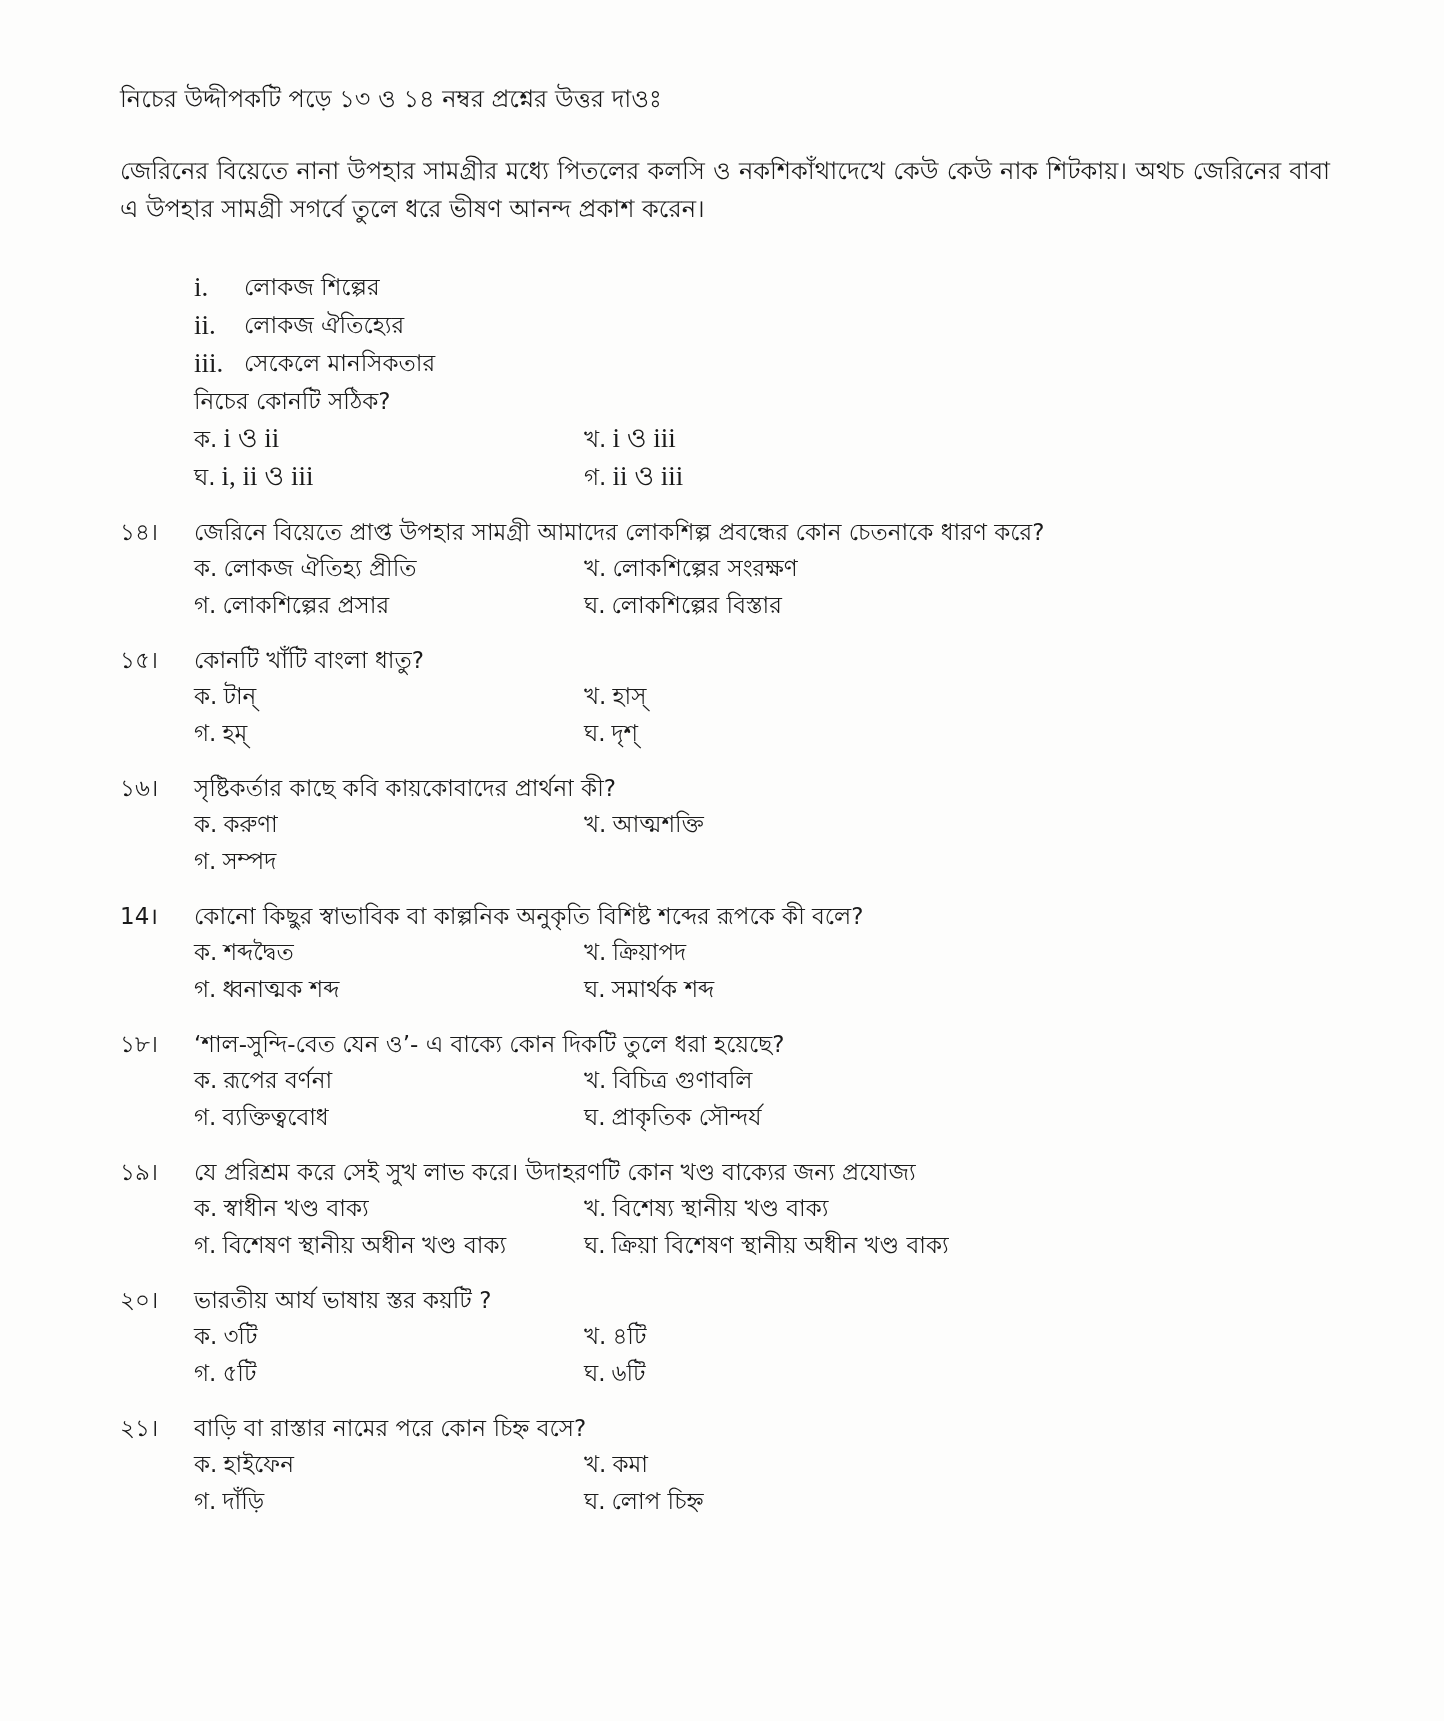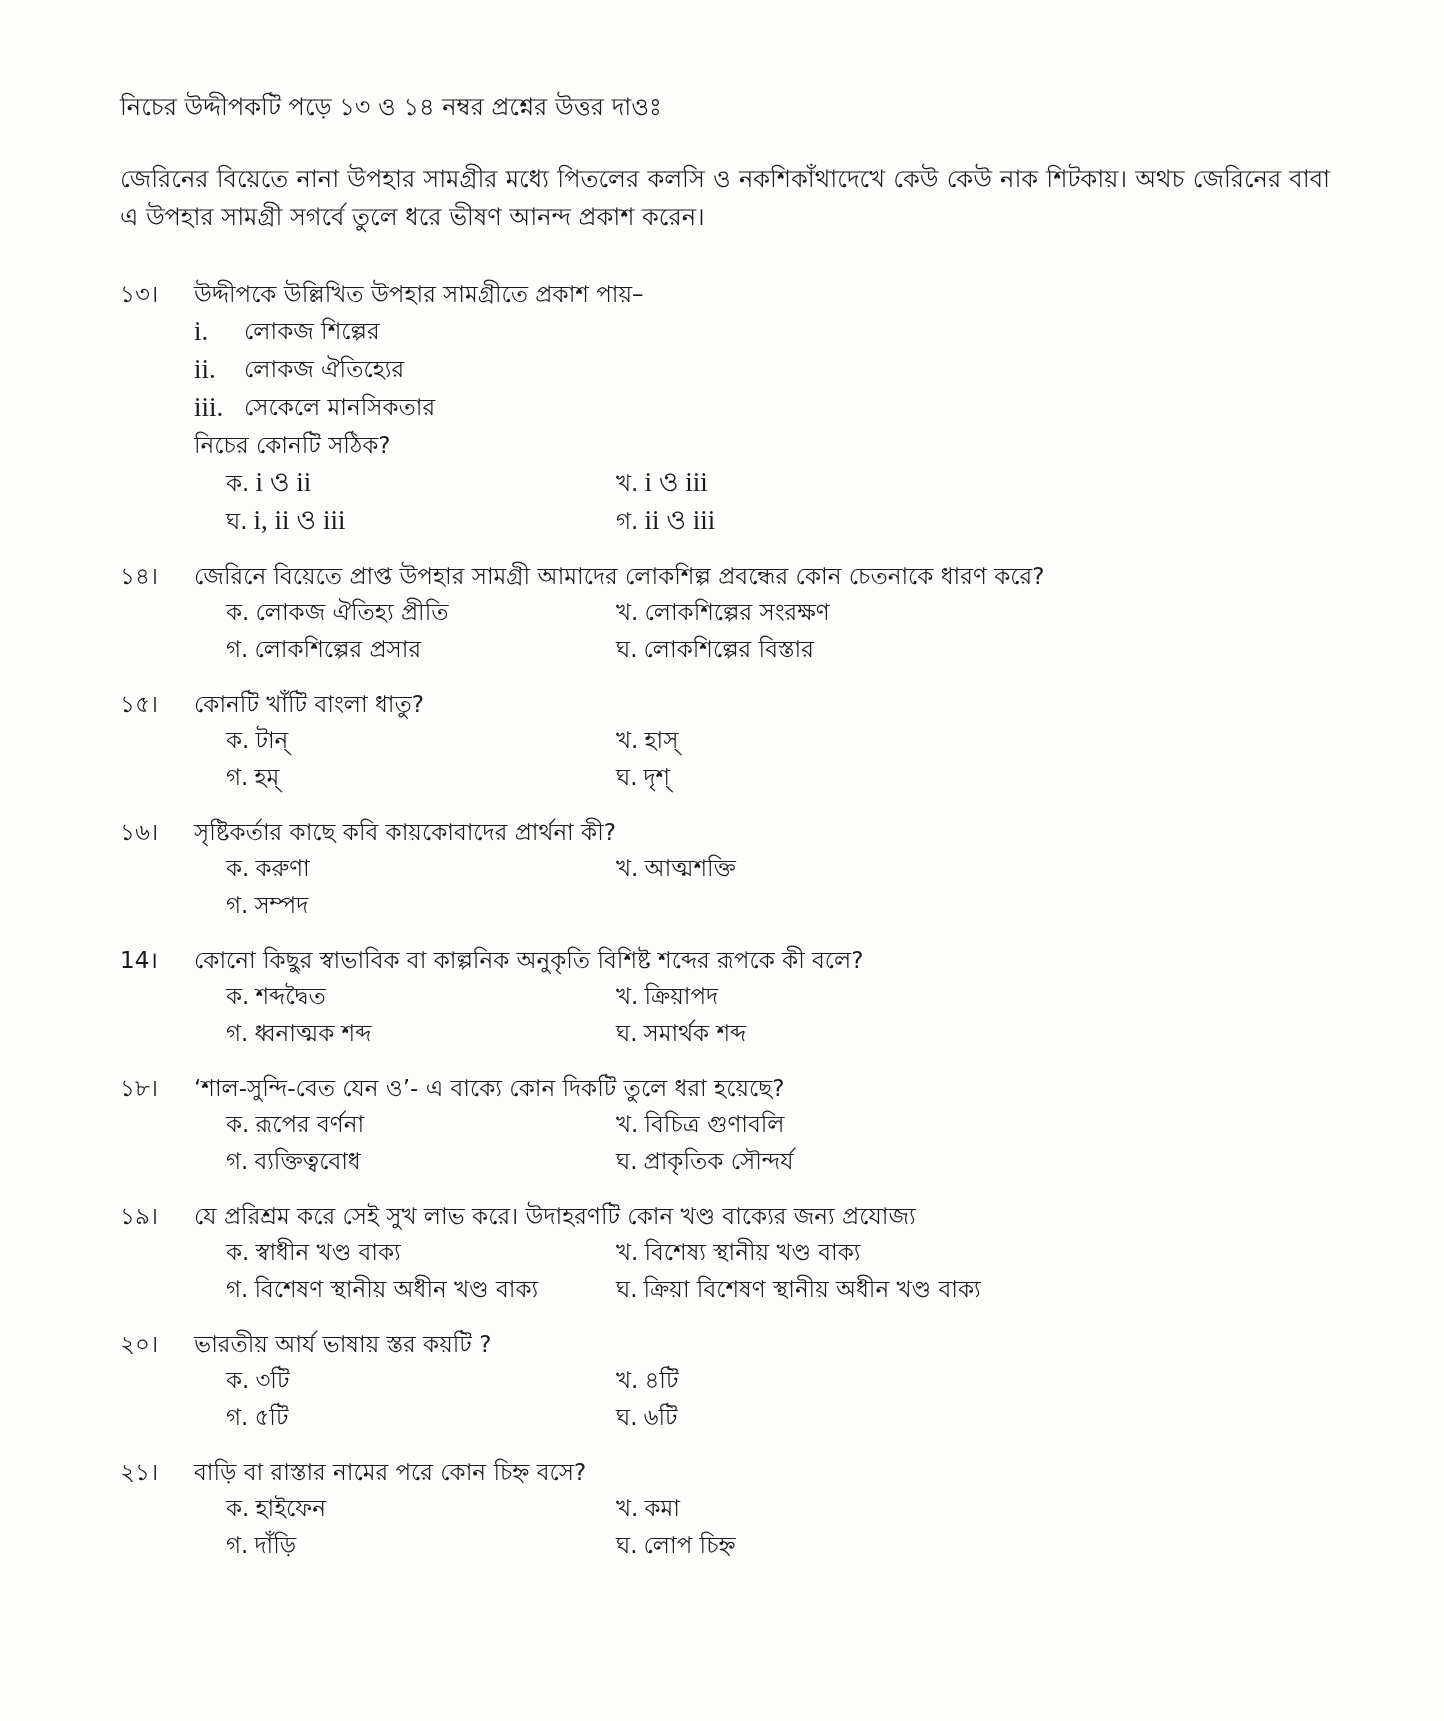--- a/index.html
+++ b/index.html
@@ -2,47 +2,43 @@
 <html><head>
 <meta charset="utf-8">
 <style>
   html, body { margin: 0; padding: 0; }
   body {
     width: 1444px; height: 1721px; background: #fdfdfc;
     font-family: "DejaVu Sans", "Liberation Sans", sans-serif;
     color: #1a1a1a; position: relative; overflow: hidden;
   }
   .page { position: absolute; left: 120px; top: 78px; width: 1210px; }
-  .instr { font-size: 24px; line-height: 34px; margin: 12px 0 36px 0; }
+  .instr { font-size: 24px; line-height: 34px; margin: 4px 0 36px 0; }
   .stimulus { font-size: 24px; line-height: 38px; text-align: justify; margin: 0 0 40px 0; }
   .q { margin-bottom: 18px; }
   .q-head { display: flex; font-size: 23px; line-height: 36px; }
   .q-num { width: 74px; flex: 0 0 74px; }
   .q-text { flex: 1; }
   .stmts { margin-left: 74px; }
   .stmt { font-size: 23px; line-height: 38px; display: flex; }
   .stmt-roman { font-family: "Liberation Serif", "DejaVu Serif", serif; font-size: 27px; width: 50px; }
   .sub-q { margin-left: 74px; font-size: 23px; line-height: 38px; }
-  .opts { margin-left: 106px; display: grid; grid-template-columns: 390px auto; }
+  .opts { margin-left: 74px; display: grid; grid-template-columns: 390px auto; }
   .opt { font-size: 23px; line-height: 37px; white-space: nowrap; }
   .opt .lbl { margin-right: 6px; }
   .opt .roman { font-family: "Liberation Serif", "DejaVu Serif", serif; font-size: 27px; }
 </style>
 </head>
 <body>
 
 <div class="page">
   <div class="instr">নিচের উদ্দীপকটি পড়ে ১৩ ও ১৪ নম্বর প্রশ্নের উত্তর দাওঃ</div>
   <div class="stimulus">জেরিনের বিয়েতে নানা উপহার সামগ্রীর মধ্যে পিতলের কলসি ও নকশিকাঁথাদেখে কেউ কেউ নাক শিটকায়। অথচ জেরিনের বাবা এ উপহার সামগ্রী সগর্বে তুলে ধরে ভীষণ আনন্দ প্রকাশ করেন।</div>
 
   <div class="q">
-    <div class="q-head">
-      <span class="q-num">১৩।</span>
-      <span class="q-text">উদ্দীপকে উল্লিখিত উপহার সামগ্রীতে প্রকাশ পায়–</span>
-    </div>
     <div class="stmts">
       <div class="stmt">
         <span class="stmt-roman">i.</span>
         <span>লোকজ শিল্পের</span>
       </div>
       <div class="stmt">
         <span class="stmt-roman">ii.</span>
         <span>লোকজ ঐতিহ্যের</span>
       </div>
       <div class="stmt">

